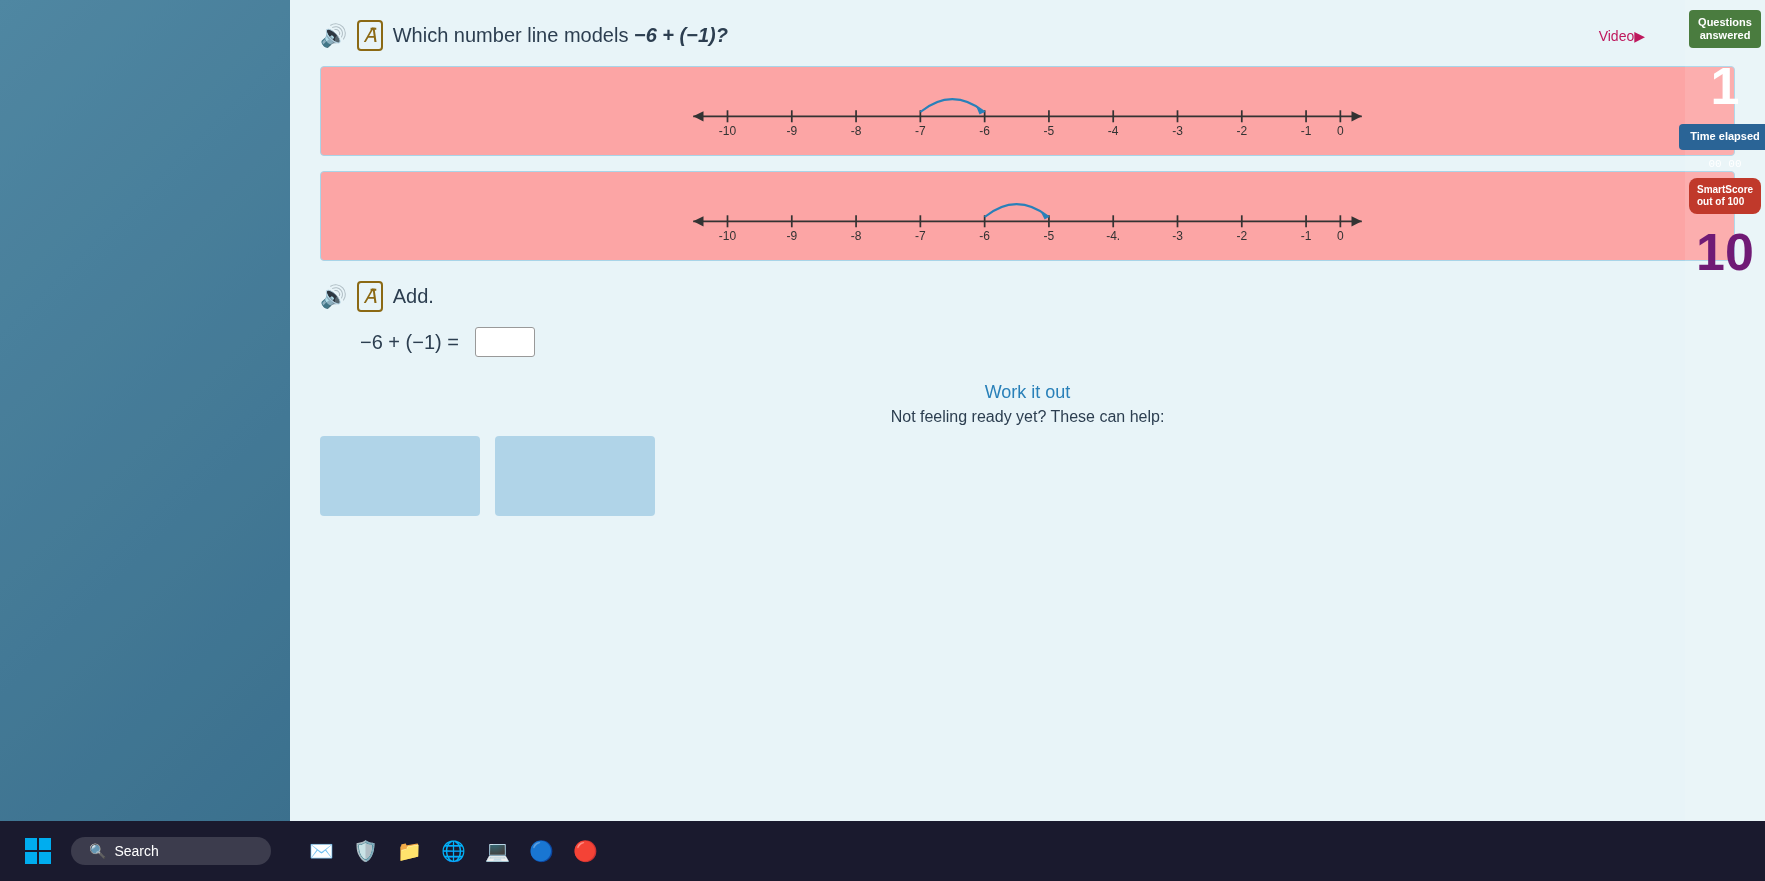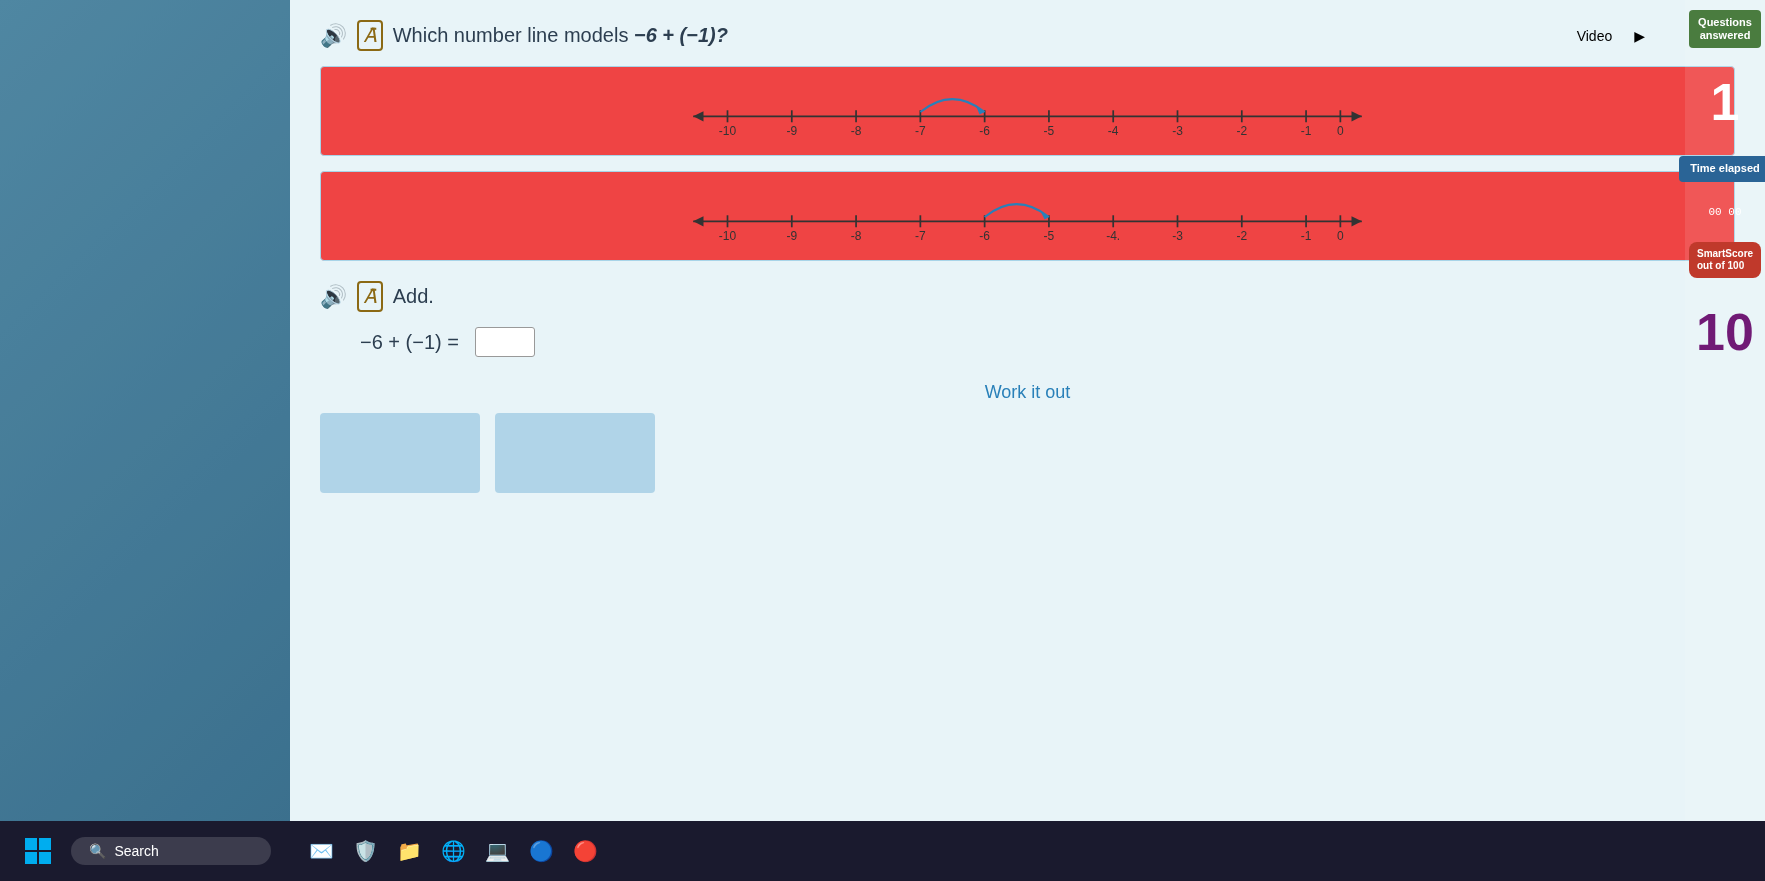--- a/index.html
+++ b/index.html
@@ -44,21 +44,21 @@
       position: absolute;
       top: 0;
       right: 0;
       width: 80px;
       height: 100%;
       background: rgba(255,255,255,0.1);
       display: flex;
       flex-direction: column;
       align-items: center;
       padding-top: 10px;
-      gap: 24px;
+      gap: 8px;
     }
 
     .questions-answered-btn {
       background: #4a7c3f;
       color: white;
       font-size: 11px;
       font-weight: bold;
       padding: 6px 8px;
       border-radius: 4px;
       text-align: center;
@@ -134,32 +134,32 @@
 
     .translate-icon {
       color: #8B6914;
       font-size: 20px;
       border: 2px solid #8B6914;
       border-radius: 4px;
       padding: 2px 4px;
     }
 
     .video-link {
-      color: #000000;
+      color: #be185d;
       font-size: 14px;
       text-decoration: none;
       display: flex;
       align-items: flex-end;
-      gap: 22px;
+      gap: 0;
       margin-right: 90px;
     }
 
     
     .number-line-container {
-      background: #ef4444;
+      background: #fca5a5;
       border: 1.5px solid #a8d4e8;
       border-radius: 4px;
       padding: 15px 20px;
       margin-bottom: 15px;
       position: relative;
       height: 90px;
     }
 
     .number-line-svg {
       width: 100%;
@@ -427,20 +427,21 @@
   
   <div class="equation-row">
     <span>−6 + (−1) =</span>
     <input type="text" class="answer-input" style="">
   </div>
 
   
 
   
   <div class="work-it-out">Work it out</div>
+  <div class="not-ready-text">Not feeling ready yet? These can help:</div>
 
   
   <div class="help-thumbnails">
     <div class="thumbnail"></div>
     <div class="thumbnail"></div>
   </div>
 
 </div>
 
 <div class="right-sidebar">

